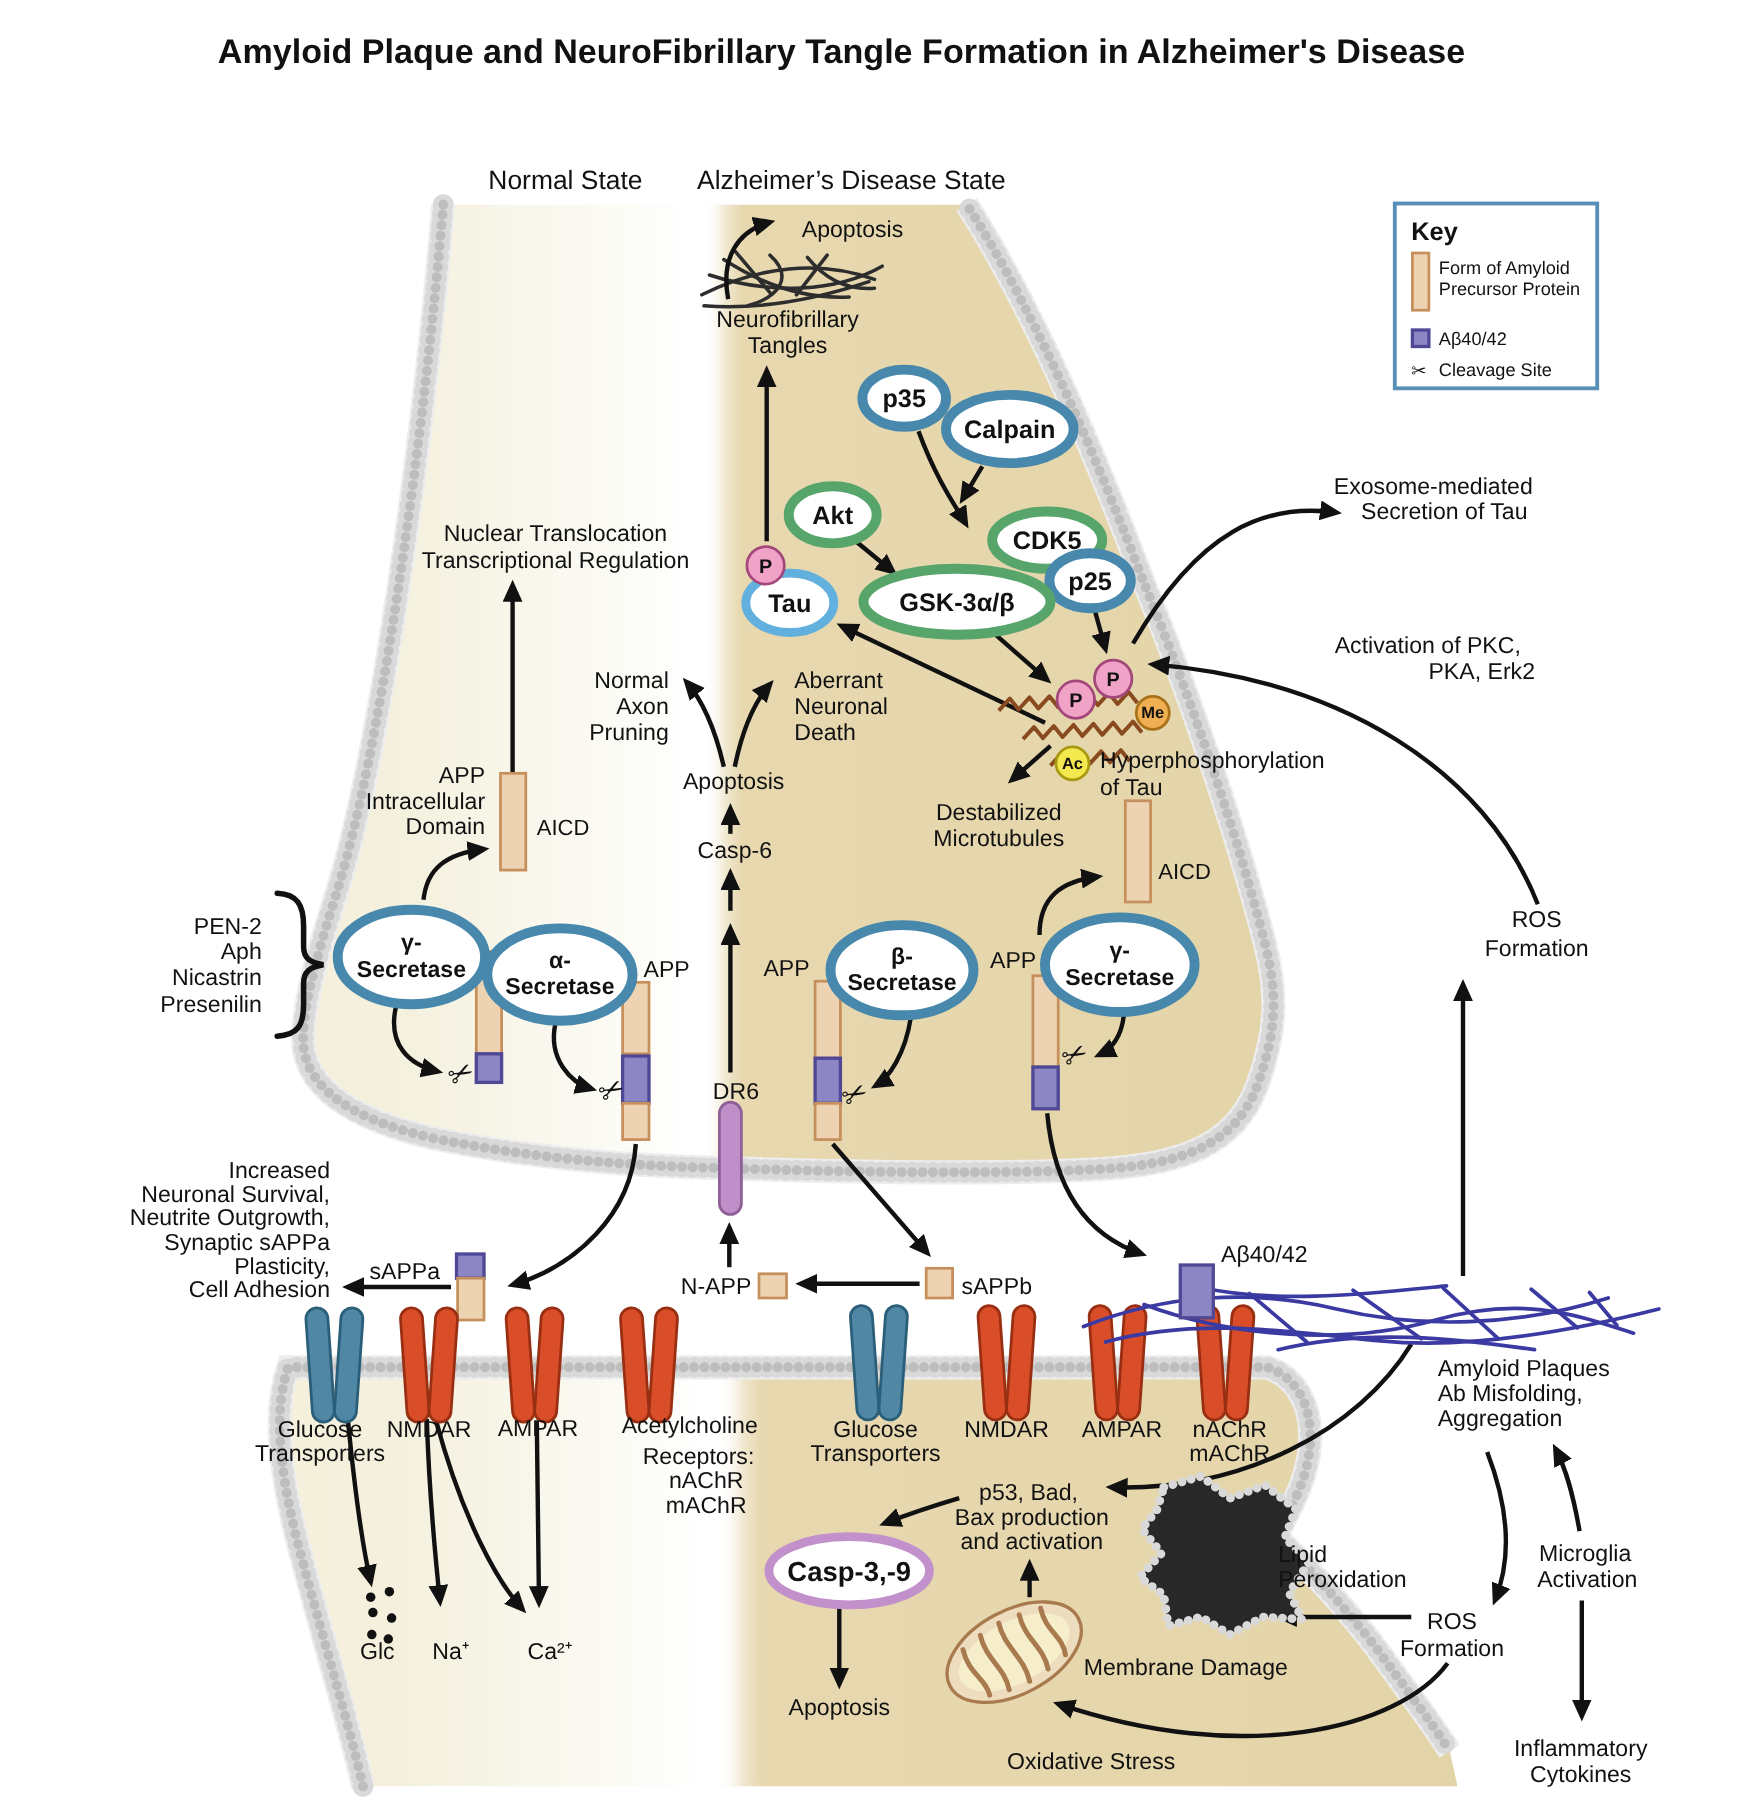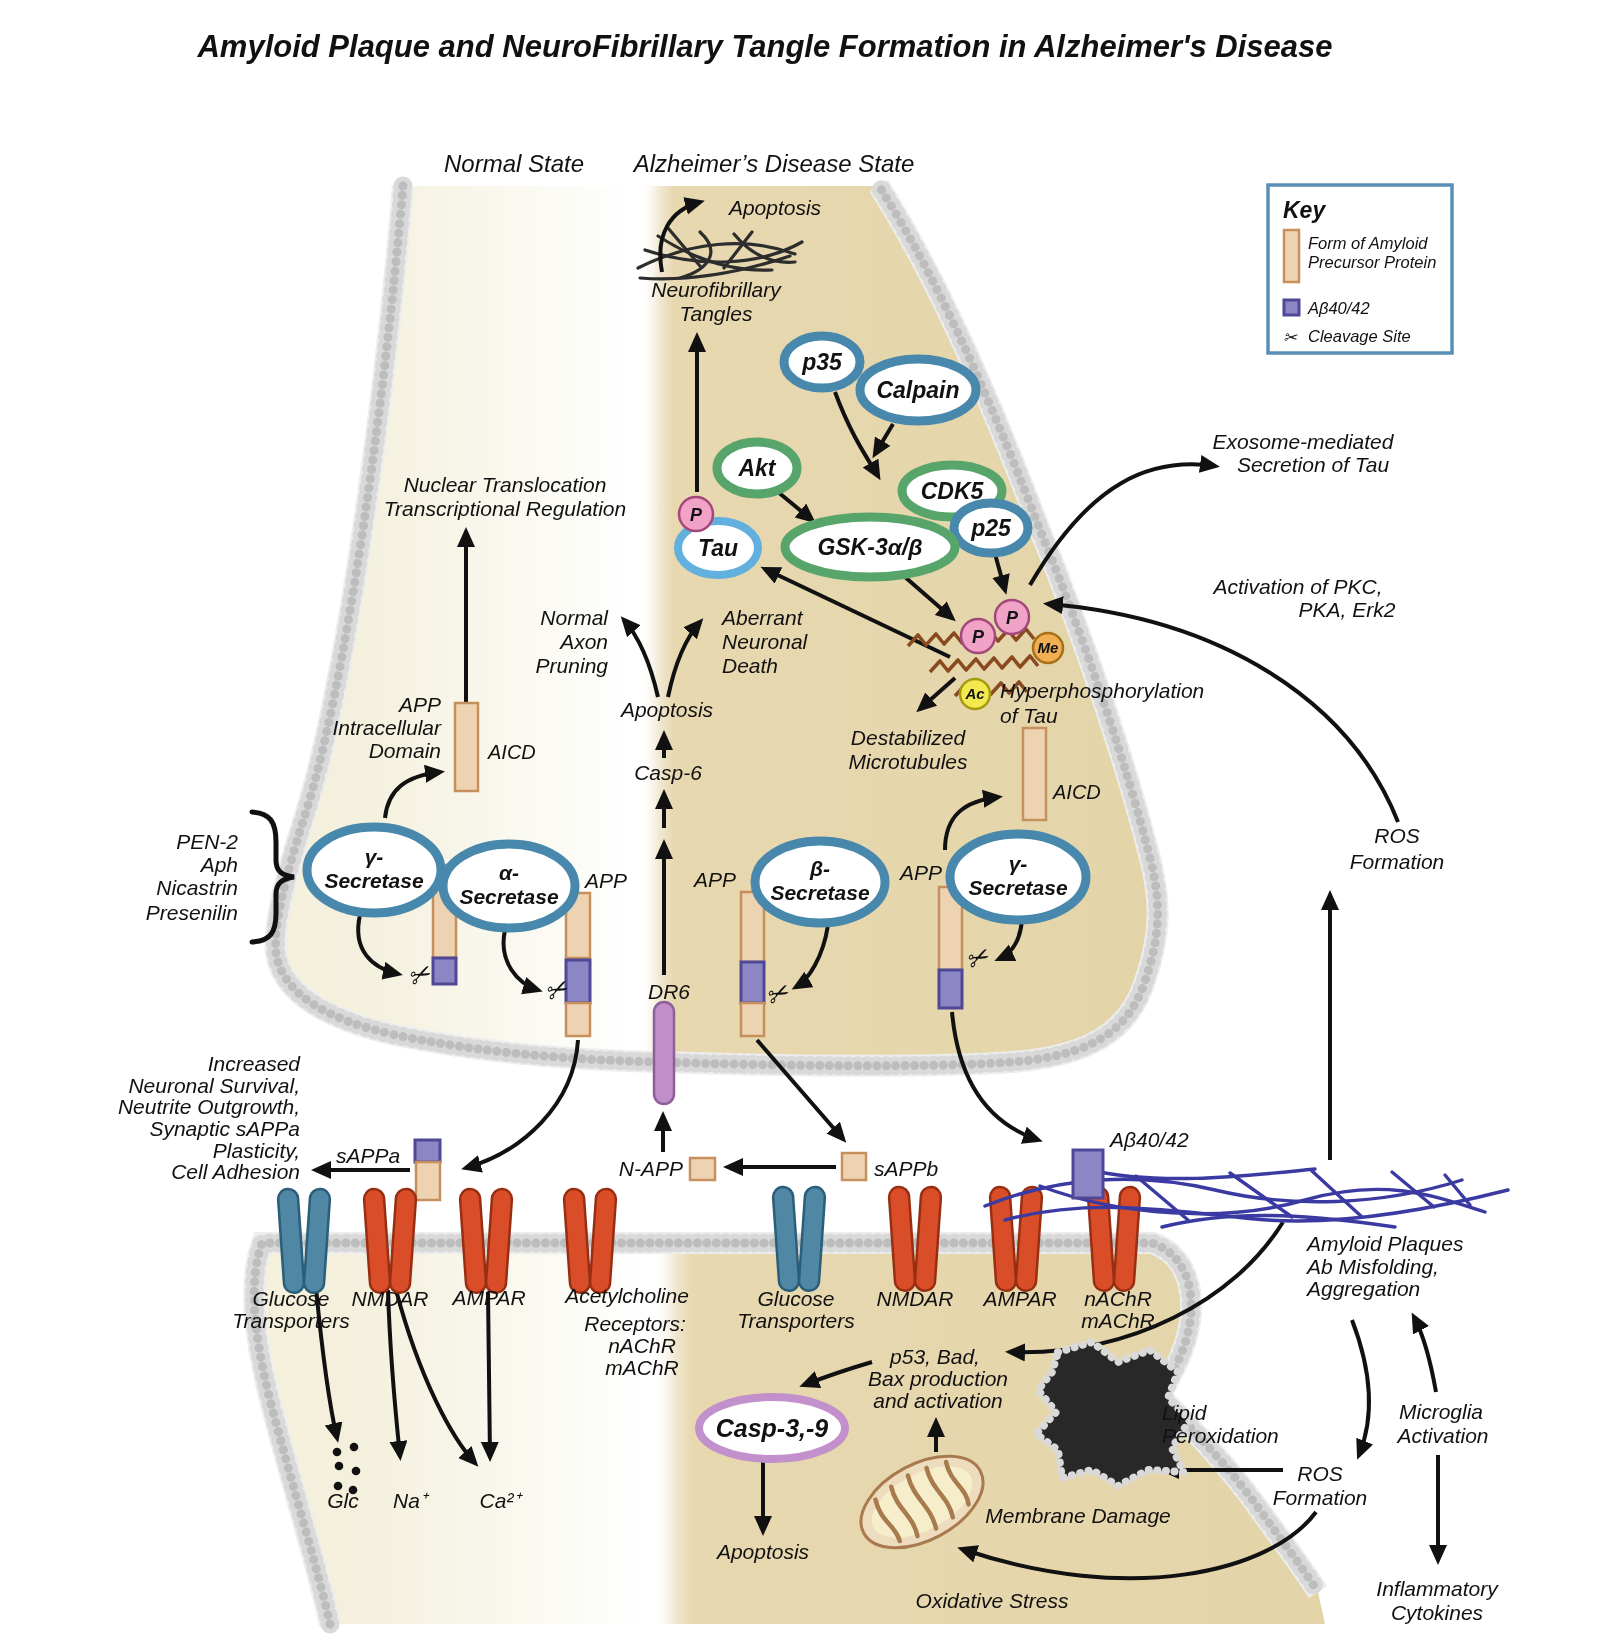--- a/index.html
+++ b/index.html
@@ -1,16 +1,16 @@
 <!DOCTYPE html>
 <html><head>
 <meta charset="utf-8">
 <style>
   html,body{margin:0;padding:0;background:#ffffff;}
-  .stage{width:1604px;height:1650px;position:relative;font-family:"Liberation Sans",sans-serif;font-style:italic;}
+  .stage{width:1604px;height:1650px;position:relative;font-family:"Liberation Sans",sans-serif;}
   svg text{font-family:"Liberation Sans",sans-serif;fill:#111;}
   .title{font-size:31px;font-weight:bold;}
   .state{font-size:24px;}
   .lbl{font-size:21px;}
   .lbl-sm{font-size:20px;}
   .key-t{font-size:16.5px;}
   .key-h{font-size:23px;font-weight:bold;}
   .oval-t{font-size:23px;font-weight:bold;}
   .oval-t2{font-size:21px;font-weight:bold;}
   .badge-t{font-size:18px;font-weight:bold;}

